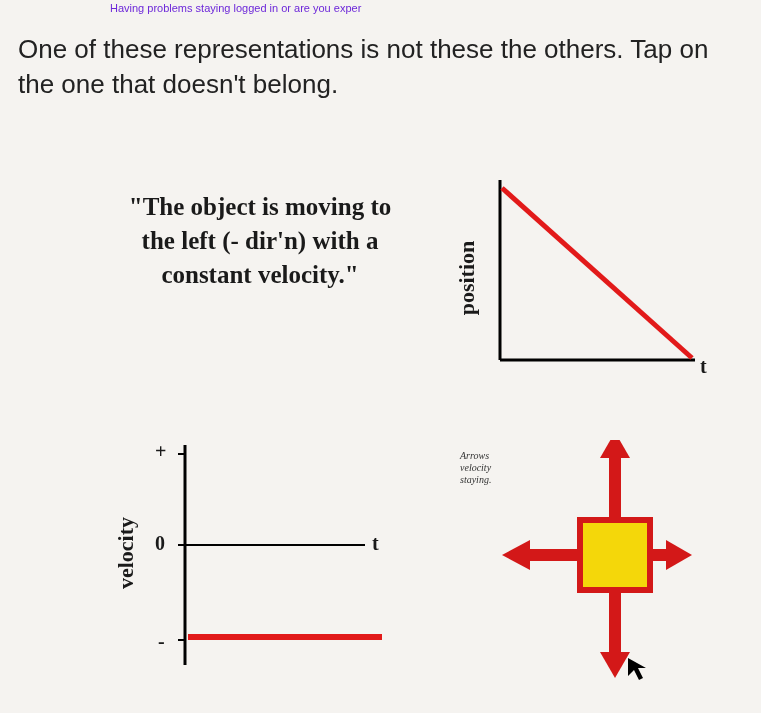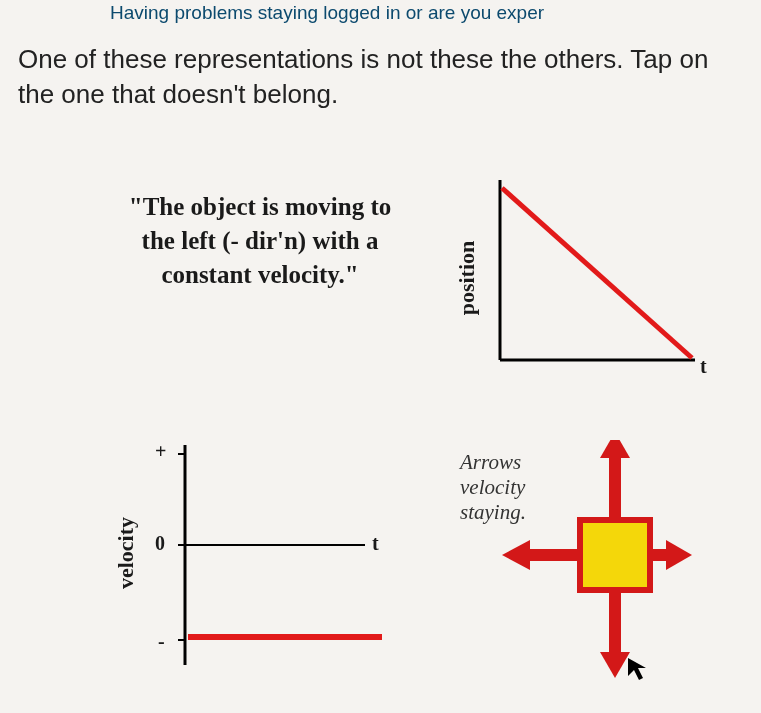--- a/index.html
+++ b/index.html
@@ -7,22 +7,22 @@
       width: 761px;
       height: 713px;
       background: #f5f3f0;
       font-family: Georgia, 'Times New Roman', serif;
       color: #1a1a1a;
       position: relative;
       overflow: hidden;
     }
     .top-banner {
       font-family: Arial, sans-serif;
-      font-size: 19px;
-      color: #0c4a6e;
+      font-size: 11px;
+      color: #6d28d9;
       padding: 2px 0 0 110px;
     }
     .question {
       font-family: Arial, sans-serif;
       font-size: 26px;
       color: #222;
       padding: 18px 18px 0 18px;
       line-height: 1.35;
     }
     .grid {
@@ -77,21 +77,21 @@
     }
     .tick {
       position: absolute;
       font-weight: bold;
       font-size: 20px;
     }
     .force-note {
       position: absolute;
       font-style: italic;
       font-family: Georgia, serif;
-      font-size: 21px;
+      font-size: 10px;
       line-height: 1.2;
       color: #333;
     }
     svg { display: block; }
   </style>
 </head>
 <body>
 
 <div class="top-banner">Having problems staying logged in or are you exper</div>
 

